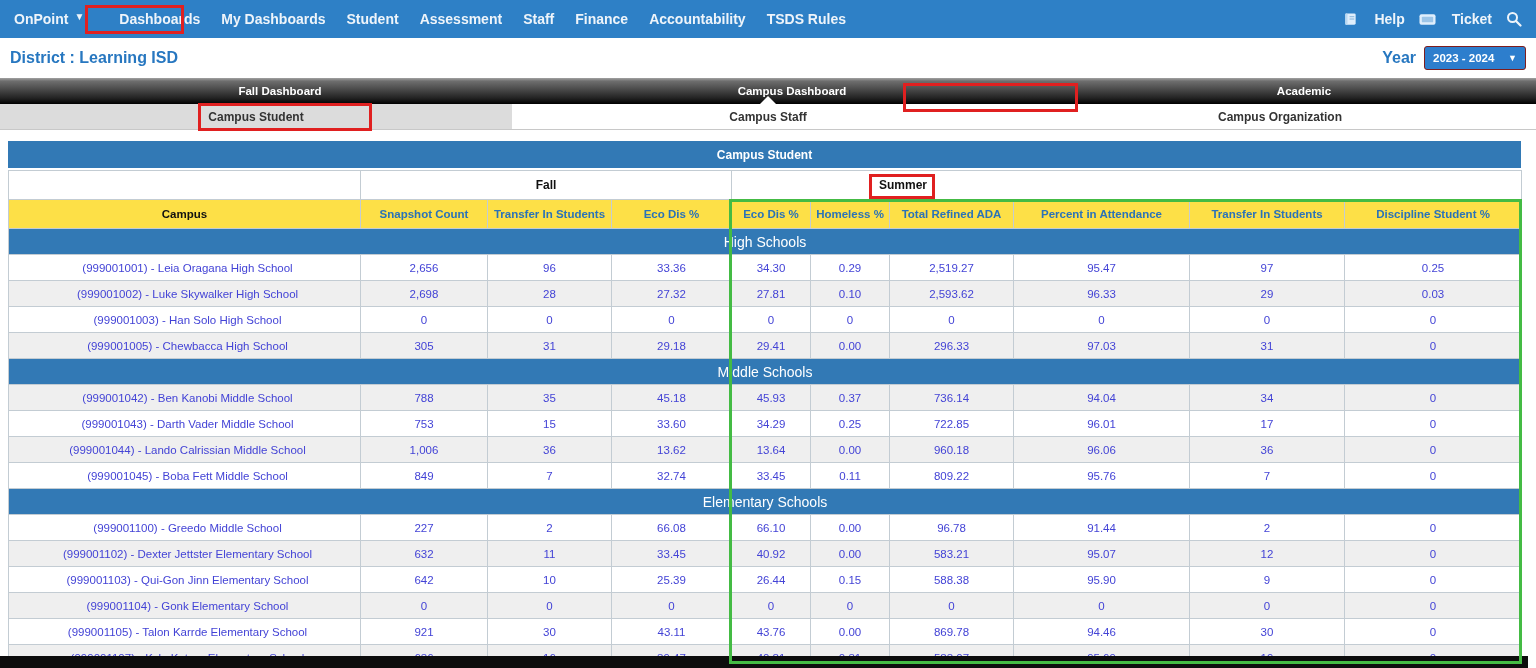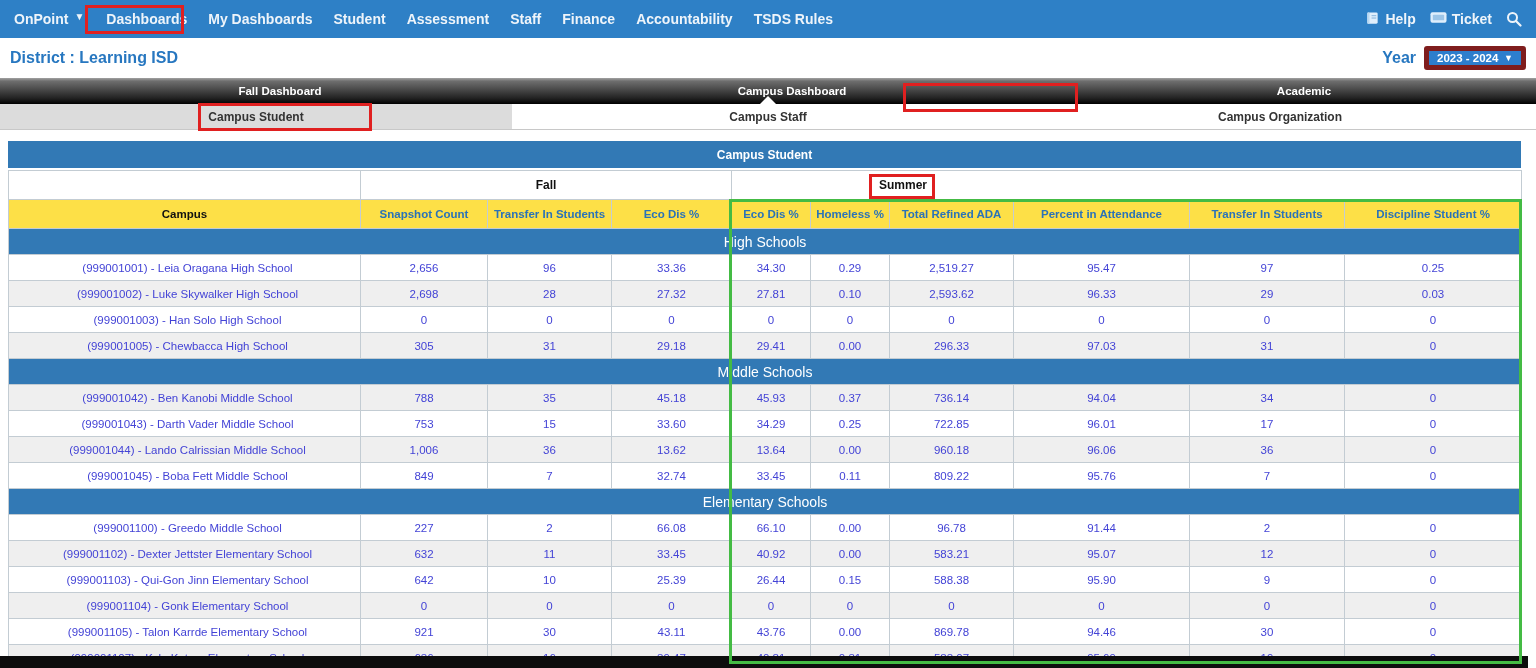--- a/index.html
+++ b/index.html
@@ -9,35 +9,35 @@
     --subTabGray:#dcdcdc; --annRed:#e02020; --annGreen:#44bb44;
   }
   *{margin:0;padding:0;box-sizing:border-box;}
   html,body{width:1536px;height:668px;overflow:hidden;background:#fff;
     font-family:"Liberation Sans", sans-serif;}
   #app{position:relative;width:1536px;height:668px;}
 
   
   .nav{height:38px;background:var(--navBlue);display:flex;align-items:center;
     padding:0 14px;color:#eef4fa;font-size:14px;font-weight:bold;}
-  .brand{display:flex;align-items:flex-start;margin-right:22px;cursor:pointer;}
+  .brand{display:flex;align-items:flex-start;margin-right:35px;cursor:pointer;}
   .brand .caret{font-size:10px;margin-left:6px;}
   .nav-items{display:flex;align-items:center;gap:21px;flex:1;}
   .nav-item{cursor:pointer;white-space:nowrap;}
   .nav-right{display:flex;align-items:center;gap:14px;}
-  .nav-right .nav-tool{display:flex;gap:5px;cursor:pointer;}
+  .nav-right .nav-tool{display:flex;align-items:center;gap:16px;cursor:pointer;}
   .nav-right svg{display:block;}
 
   
   .subheader{height:40px;display:flex;align-items:center;justify-content:space-between;
     padding:0 10px;}
   .district-title{color:var(--titleBlue);font-weight:bold;font-size:16px;}
   .year-area{display:flex;align-items:center;gap:8px;}
   .year-label{color:var(--titleBlue);font-weight:bold;font-size:16px;}
-  .year-btn{width:102px;height:24px;background:var(--btnBlue);border:5px solid #7f1d1d;
+  .year-btn{width:102px;height:24px;background:var(--btnBlue);border:1px solid #7f1d1d;
     border-radius:3px;color:#fff;font-weight:bold;font-size:11.5px;display:flex;
     align-items:center;justify-content:space-between;padding:0 8px;cursor:pointer;}
   .year-btn .caret{font-size:9px;}
 
   
   .dash-tabs{height:26px;display:flex;
     background:linear-gradient(180deg,#a2a2a2 0%,#6e6e6e 12%,#484848 45%,#222 78%,#000 100%);}
   .dash-tab{flex:1;display:flex;align-items:center;justify-content:center;
     color:#fff;font-weight:bold;font-size:11.5px;cursor:pointer;position:relative;padding-left:48px;}
   .dash-tab .pointer{position:absolute;bottom:0;left:50%;transform:translateX(-50%);

